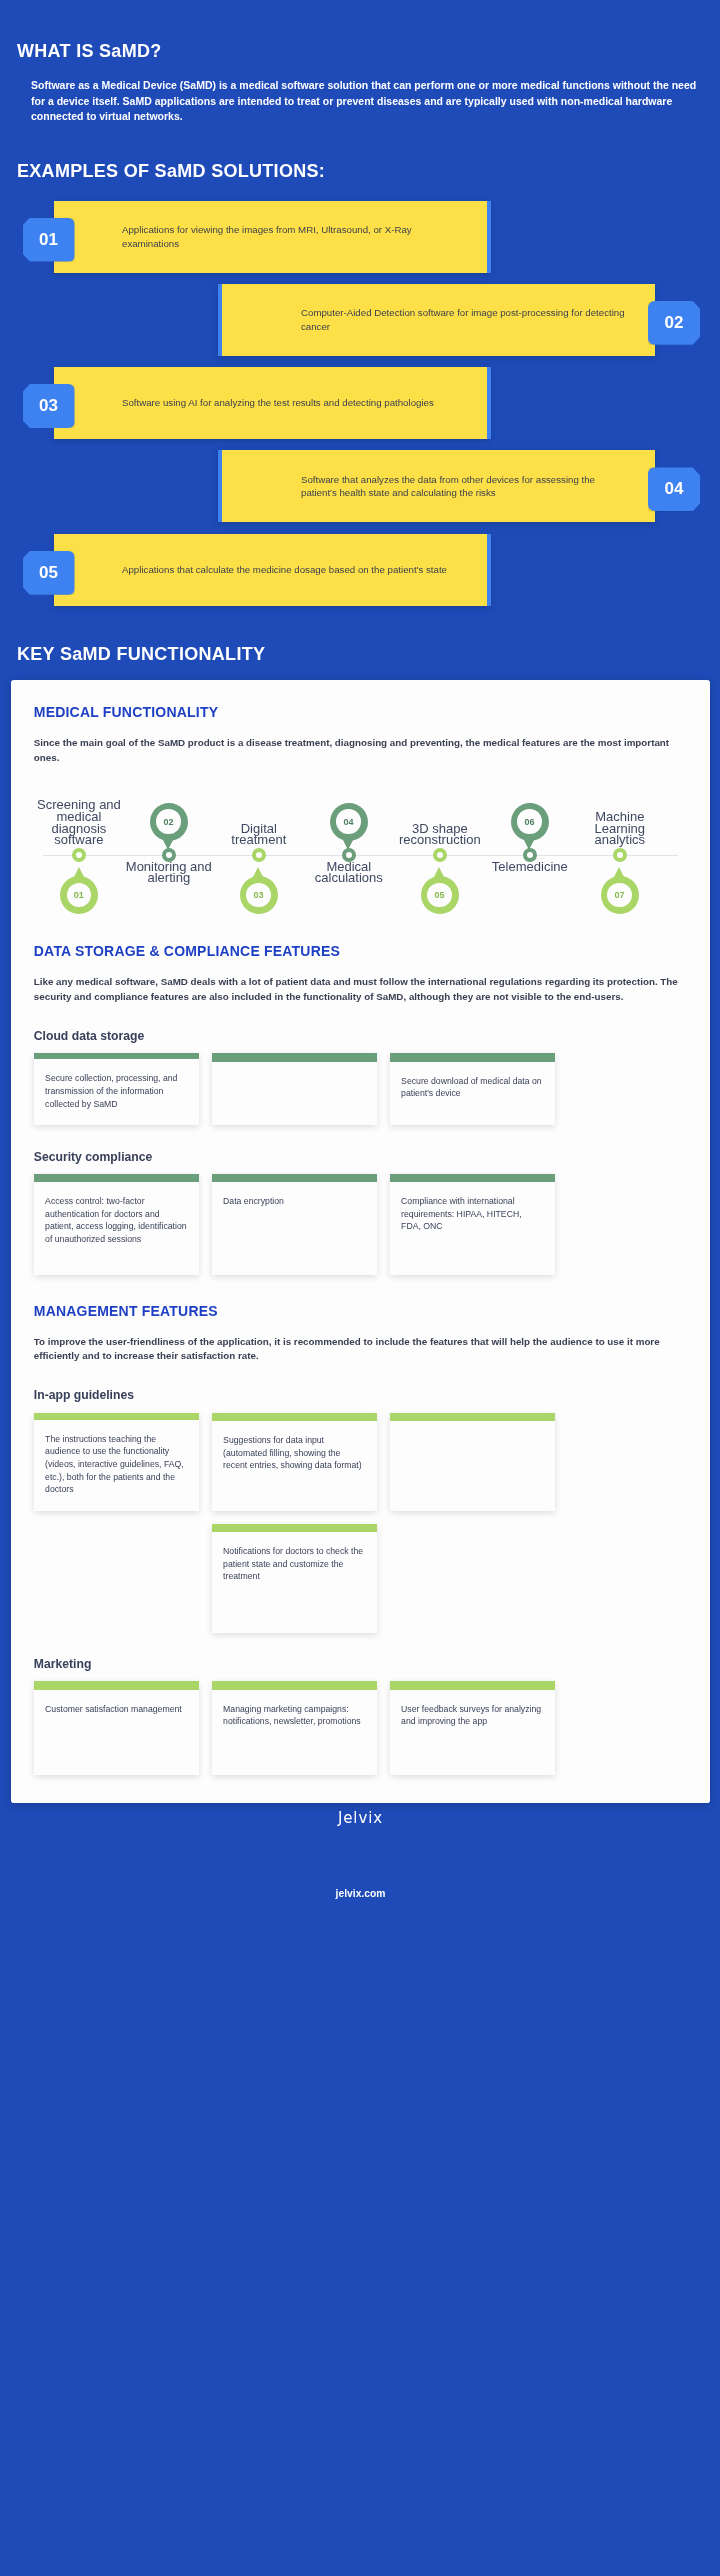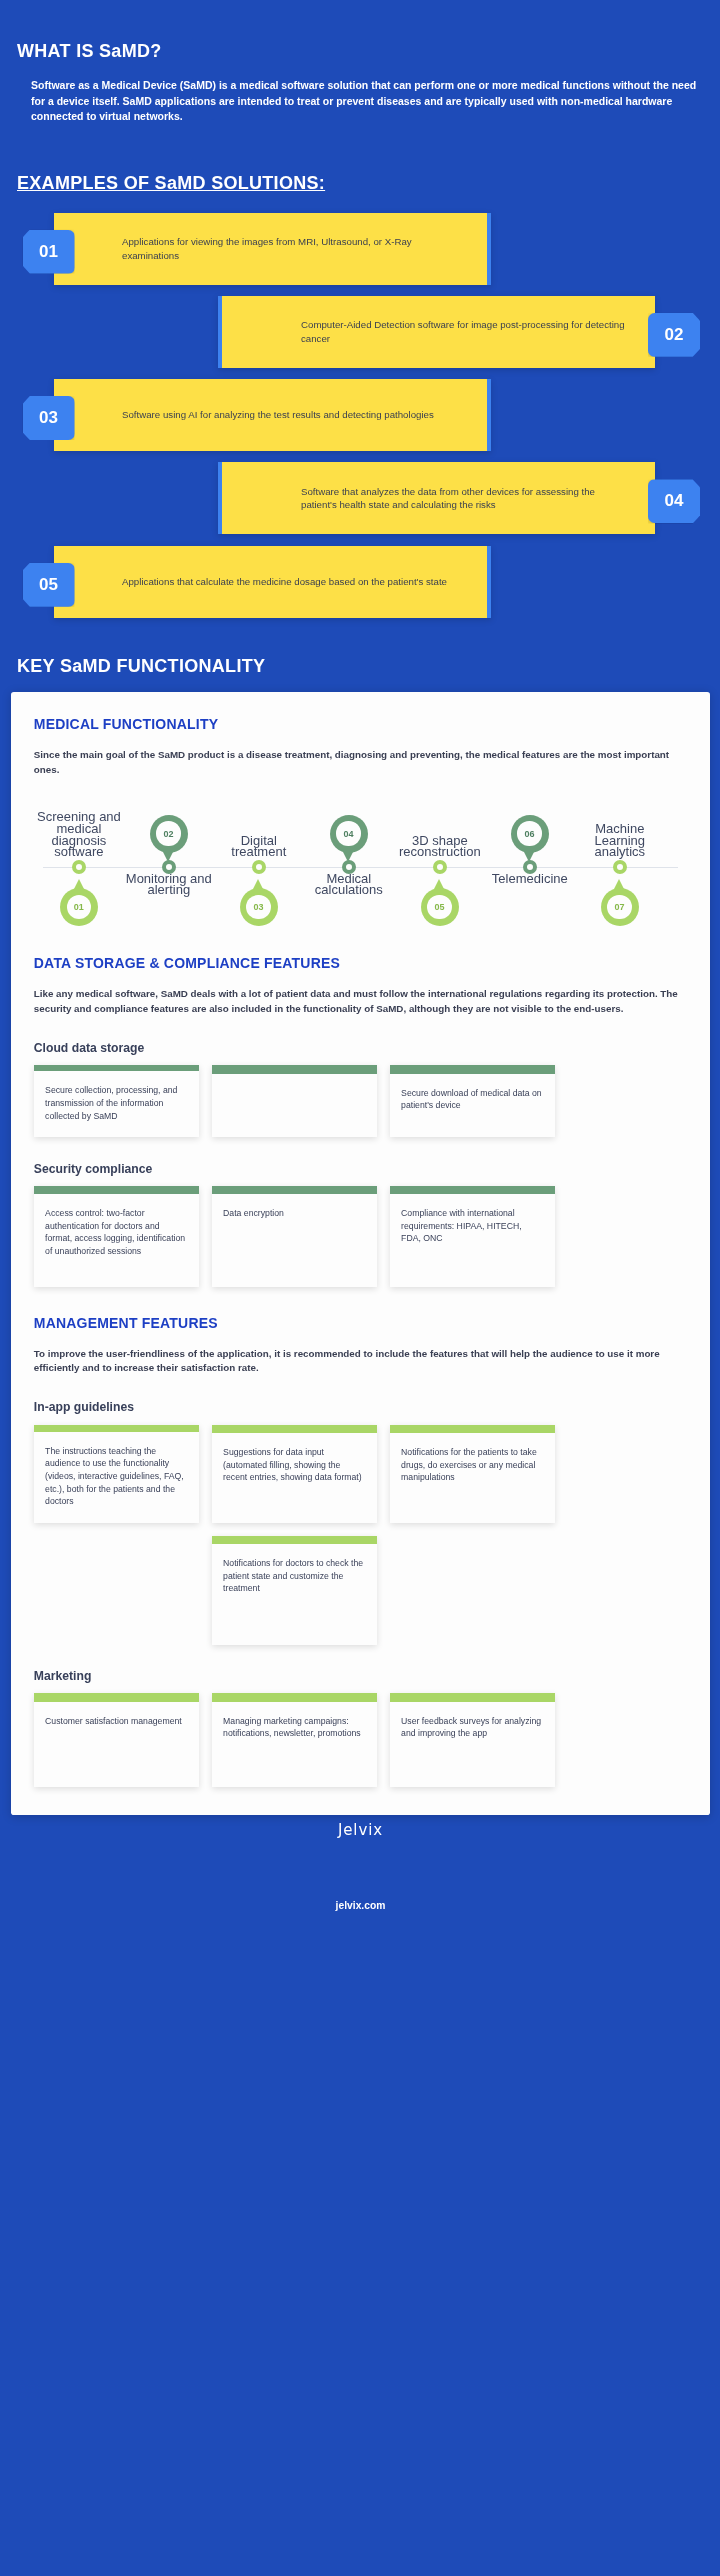--- a/index.html
+++ b/index.html
@@ -27,21 +27,21 @@
   .intro-wrap { padding:41px 0 0 0; }
   .intro-body {
     margin:16px 24.4px 0 31px;
     font-size:10.5px;
     line-height:15.5px;
     font-weight:bold;
     color:#ffffff;
   }
 
   
-  .examples { margin-top:48px; position:relative;text-decoration:underline; }
+  .examples { margin-top:36px; position:relative; }
   .ex-row { position:relative; height:72px; margin-bottom:11.3px; }
   .ex-card {
     position:absolute;
     top:0;
     background:#fde047;
     height:72px;
     box-shadow:0 1.9px 6.6px rgba(0,0,0,.16);
     display:flex;
     align-items:center;
   }
@@ -340,21 +340,21 @@
             <div class="card green h-store">
               <div class="bar"></div>
               <div class="ctext">Secure download of medical data on patient's device</div>
             </div>
           </div>
 
         <div class="sub-head">Security compliance</div>
         <div class="cards" id="security-cards">
             <div class="card green h-sec">
               <div class="bar"></div>
-              <div class="ctext">Access control: two-factor authentication for doctors and format, access logging, identification of unauthorized sessions</div>
+              <div class="ctext">Access control: two-factor authentication for doctors and patient, access logging, identification of unauthorized sessions</div>
             </div>
             <div class="card green h-sec">
               <div class="bar"></div>
               <div class="ctext">Data encryption</div>
             </div>
             <div class="card green h-sec">
               <div class="bar"></div>
               <div class="ctext">Compliance with international requirements: HIPAA, HITECH, FDA, ONC</div>
             </div>
           </div>
@@ -369,21 +369,20 @@
             <div class="card ltgreen h-guide">
               <div class="bar"></div>
               <div class="ctext">The instructions teaching the audience to use the functionality (videos, interactive guidelines, FAQ, etc.), both for the patients and the doctors</div>
             </div>
             <div class="card ltgreen h-guide">
               <div class="bar"></div>
               <div class="ctext">Suggestions for data input (automated filling, showing the recent entries, showing data format)</div>
             </div>
             <div class="card ltgreen h-guide">
               <div class="bar"></div>
-              <div class="ctext">Notifications for the patients to take drugs, do exercises or any medical manipulations</div>
             </div>
           </div>
         <div class="cards row2" id="guide-cards-2">
             <div class="spacer"></div>
             <div class="card ltgreen h-guide2">
               <div class="bar"></div>
               <div class="ctext">Notifications for doctors to check the patient state and customize the treatment</div>
             </div>
             <div class="spacer"></div>
           </div>

